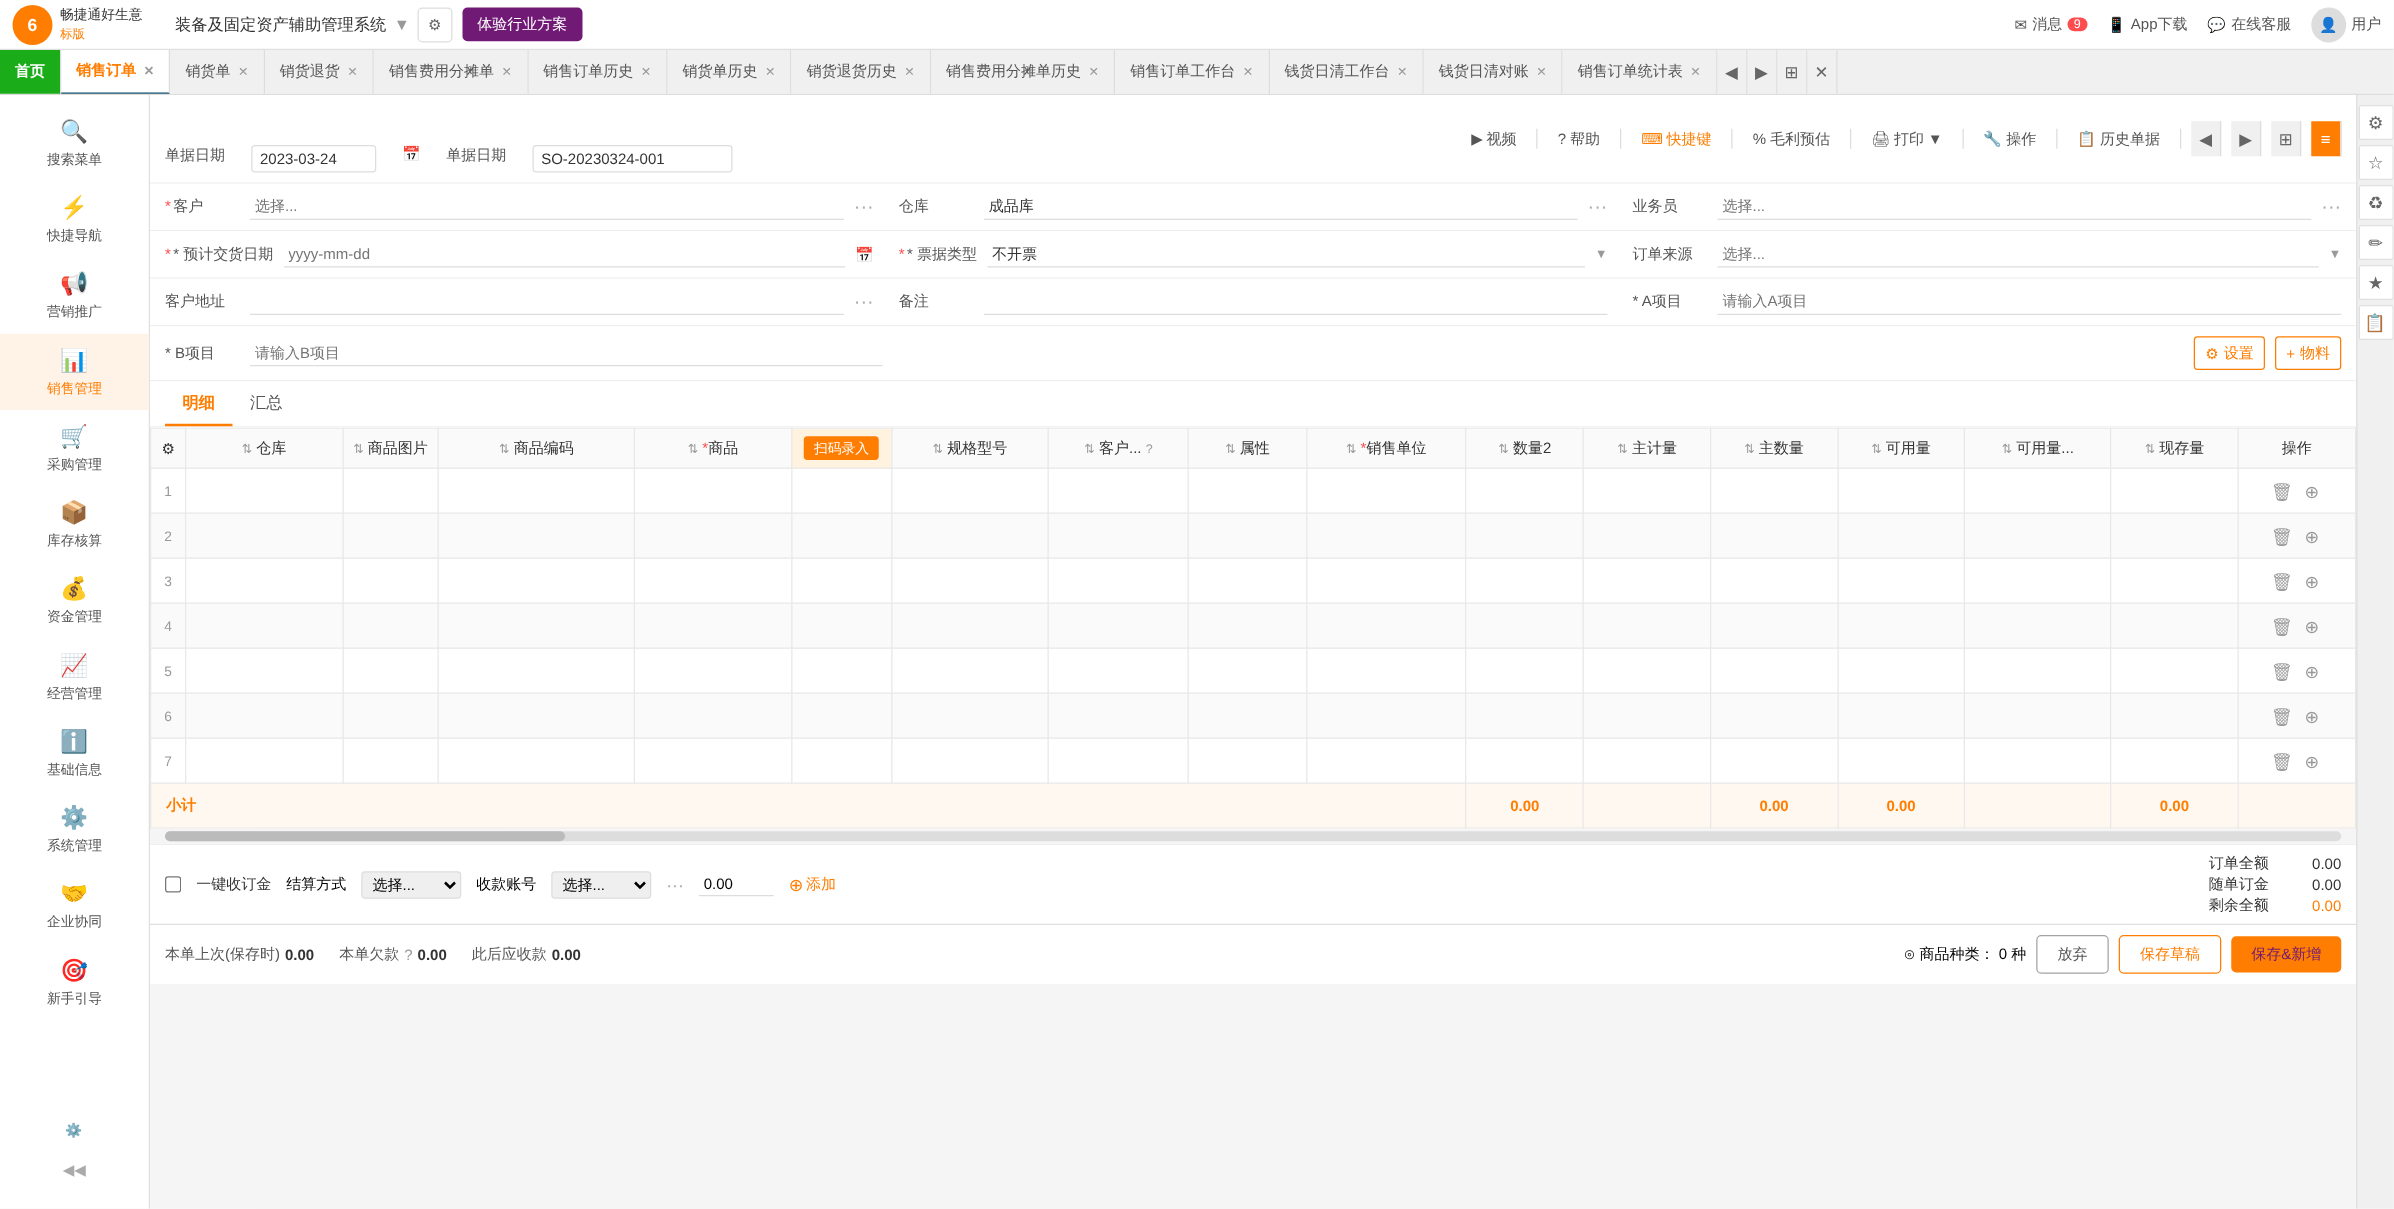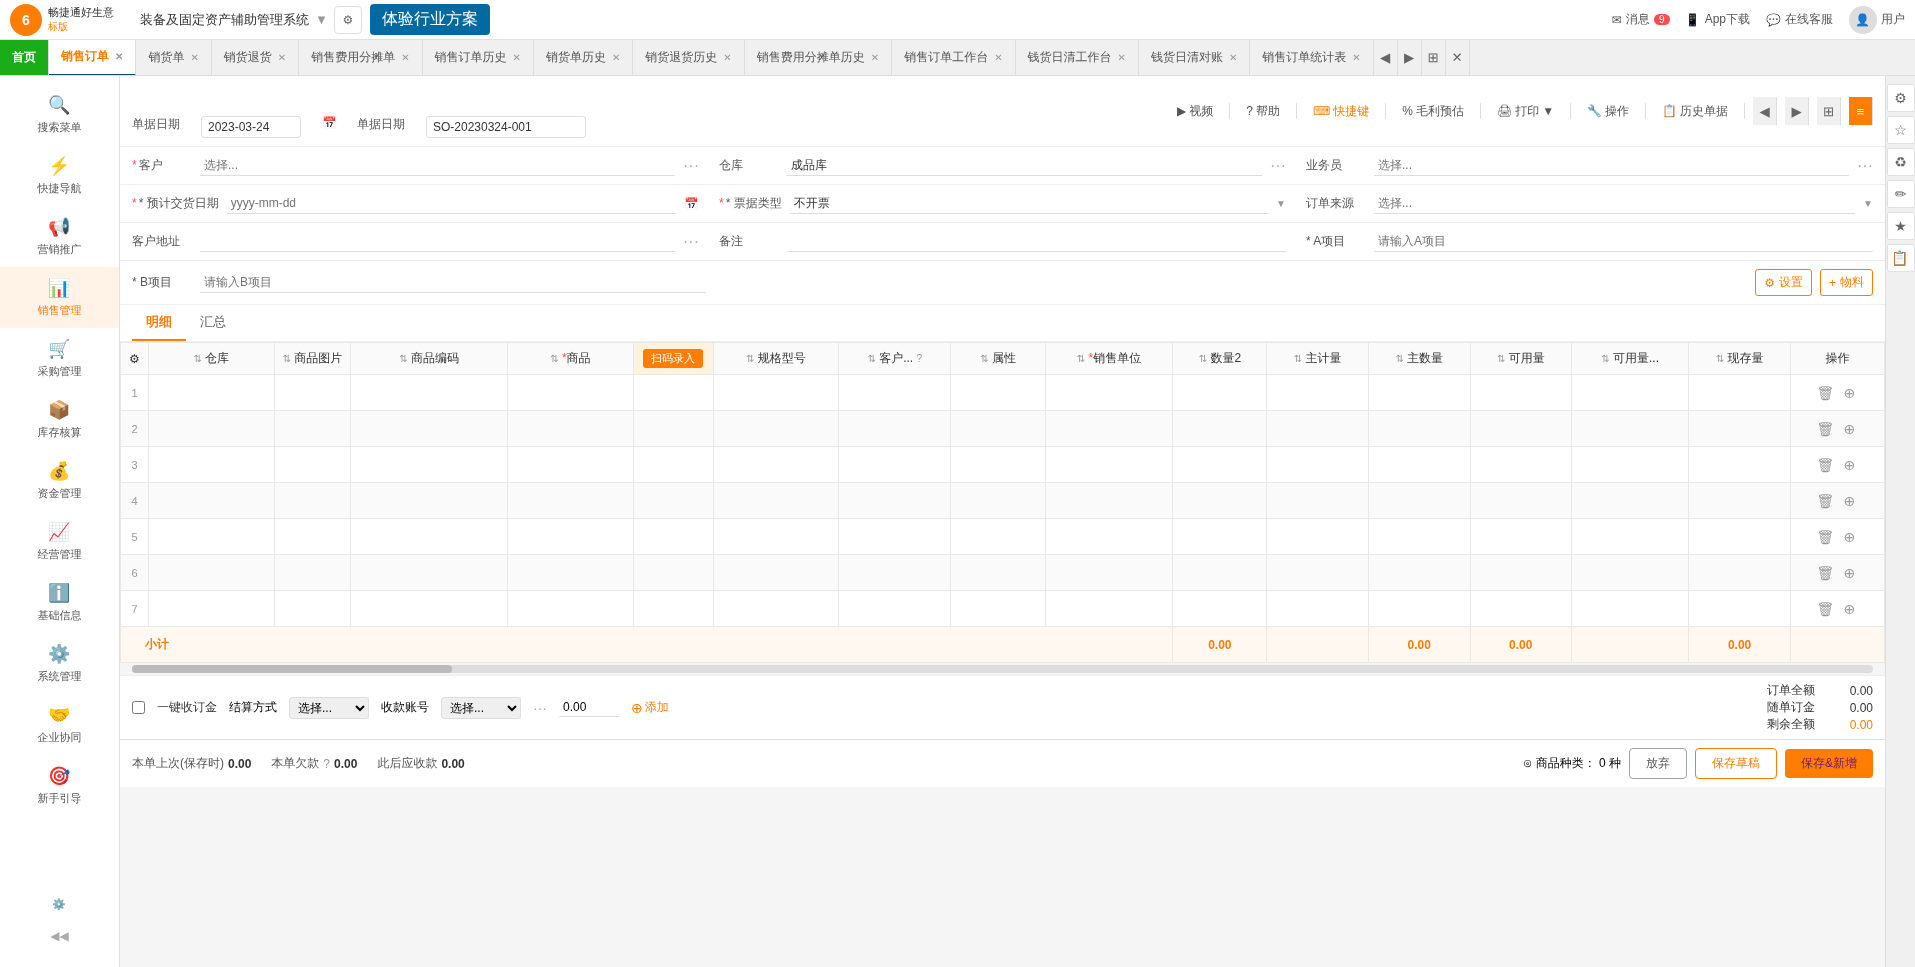--- a/index.html
+++ b/index.html
@@ -35,24 +35,24 @@
       font-size: 13px; color: #333; margin-left: 10px;
     }
     .system-title .arrow { color: #999; }
     .settings-btn {
       width: 28px; height: 28px;
       border: 1px solid #ddd; border-radius: 4px;
       display: flex; align-items: center; justify-content: center;
       cursor: pointer; margin-left: 6px; color: #666;
     }
     .industry-btn {
-      background: #0369a1; color: white;
+      background: #701a75; color: white;
       border: none; border-radius: 4px;
       padding: 5px 12px; margin-left: 8px;
-      cursor: pointer; font-size: 16px;
+      cursor: pointer; font-size: 12px;
     }
     .top-right {
       margin-left: auto;
       display: flex; align-items: center; gap: 16px;
     }
     .top-right-item {
       display: flex; align-items: center; gap: 4px;
       color: #555; font-size: 12px; cursor: pointer;
     }
     .badge {
@@ -933,21 +933,21 @@
                 <td></td>
               <td>
                   <div class="action-icons">
                     <span class="action-icon">🗑</span>
                     <span class="action-icon">⊕</span>
                   </div>
                 </td>
             </tr>
 
             <tr class="summary-row">
-              <td colspan="10" style="text-align:left;padding:0 24px;background:#fff8f0 !important;">
+              <td colspan="10" style="text-align:left;padding:0 12px;background:#fff8f0 !important;">
                 <span class="summary-label">小计</span>
               </td>
               <td style="text-align:center;color:#ff7d00;font-weight:bold;background:#fff8f0 !important;">0.00</td>
               <td style="background:#fff8f0 !important;"></td>
               <td style="text-align:center;color:#ff7d00;font-weight:bold;background:#fff8f0 !important;">0.00</td>
               <td style="text-align:center;color:#ff7d00;font-weight:bold;background:#fff8f0 !important;">0.00</td>
               <td style="background:#fff8f0 !important;"></td>
               <td style="text-align:center;color:#ff7d00;font-weight:bold;background:#fff8f0 !important;">0.00</td>
               <td style="background:#fff8f0 !important;"></td>
             </tr>

